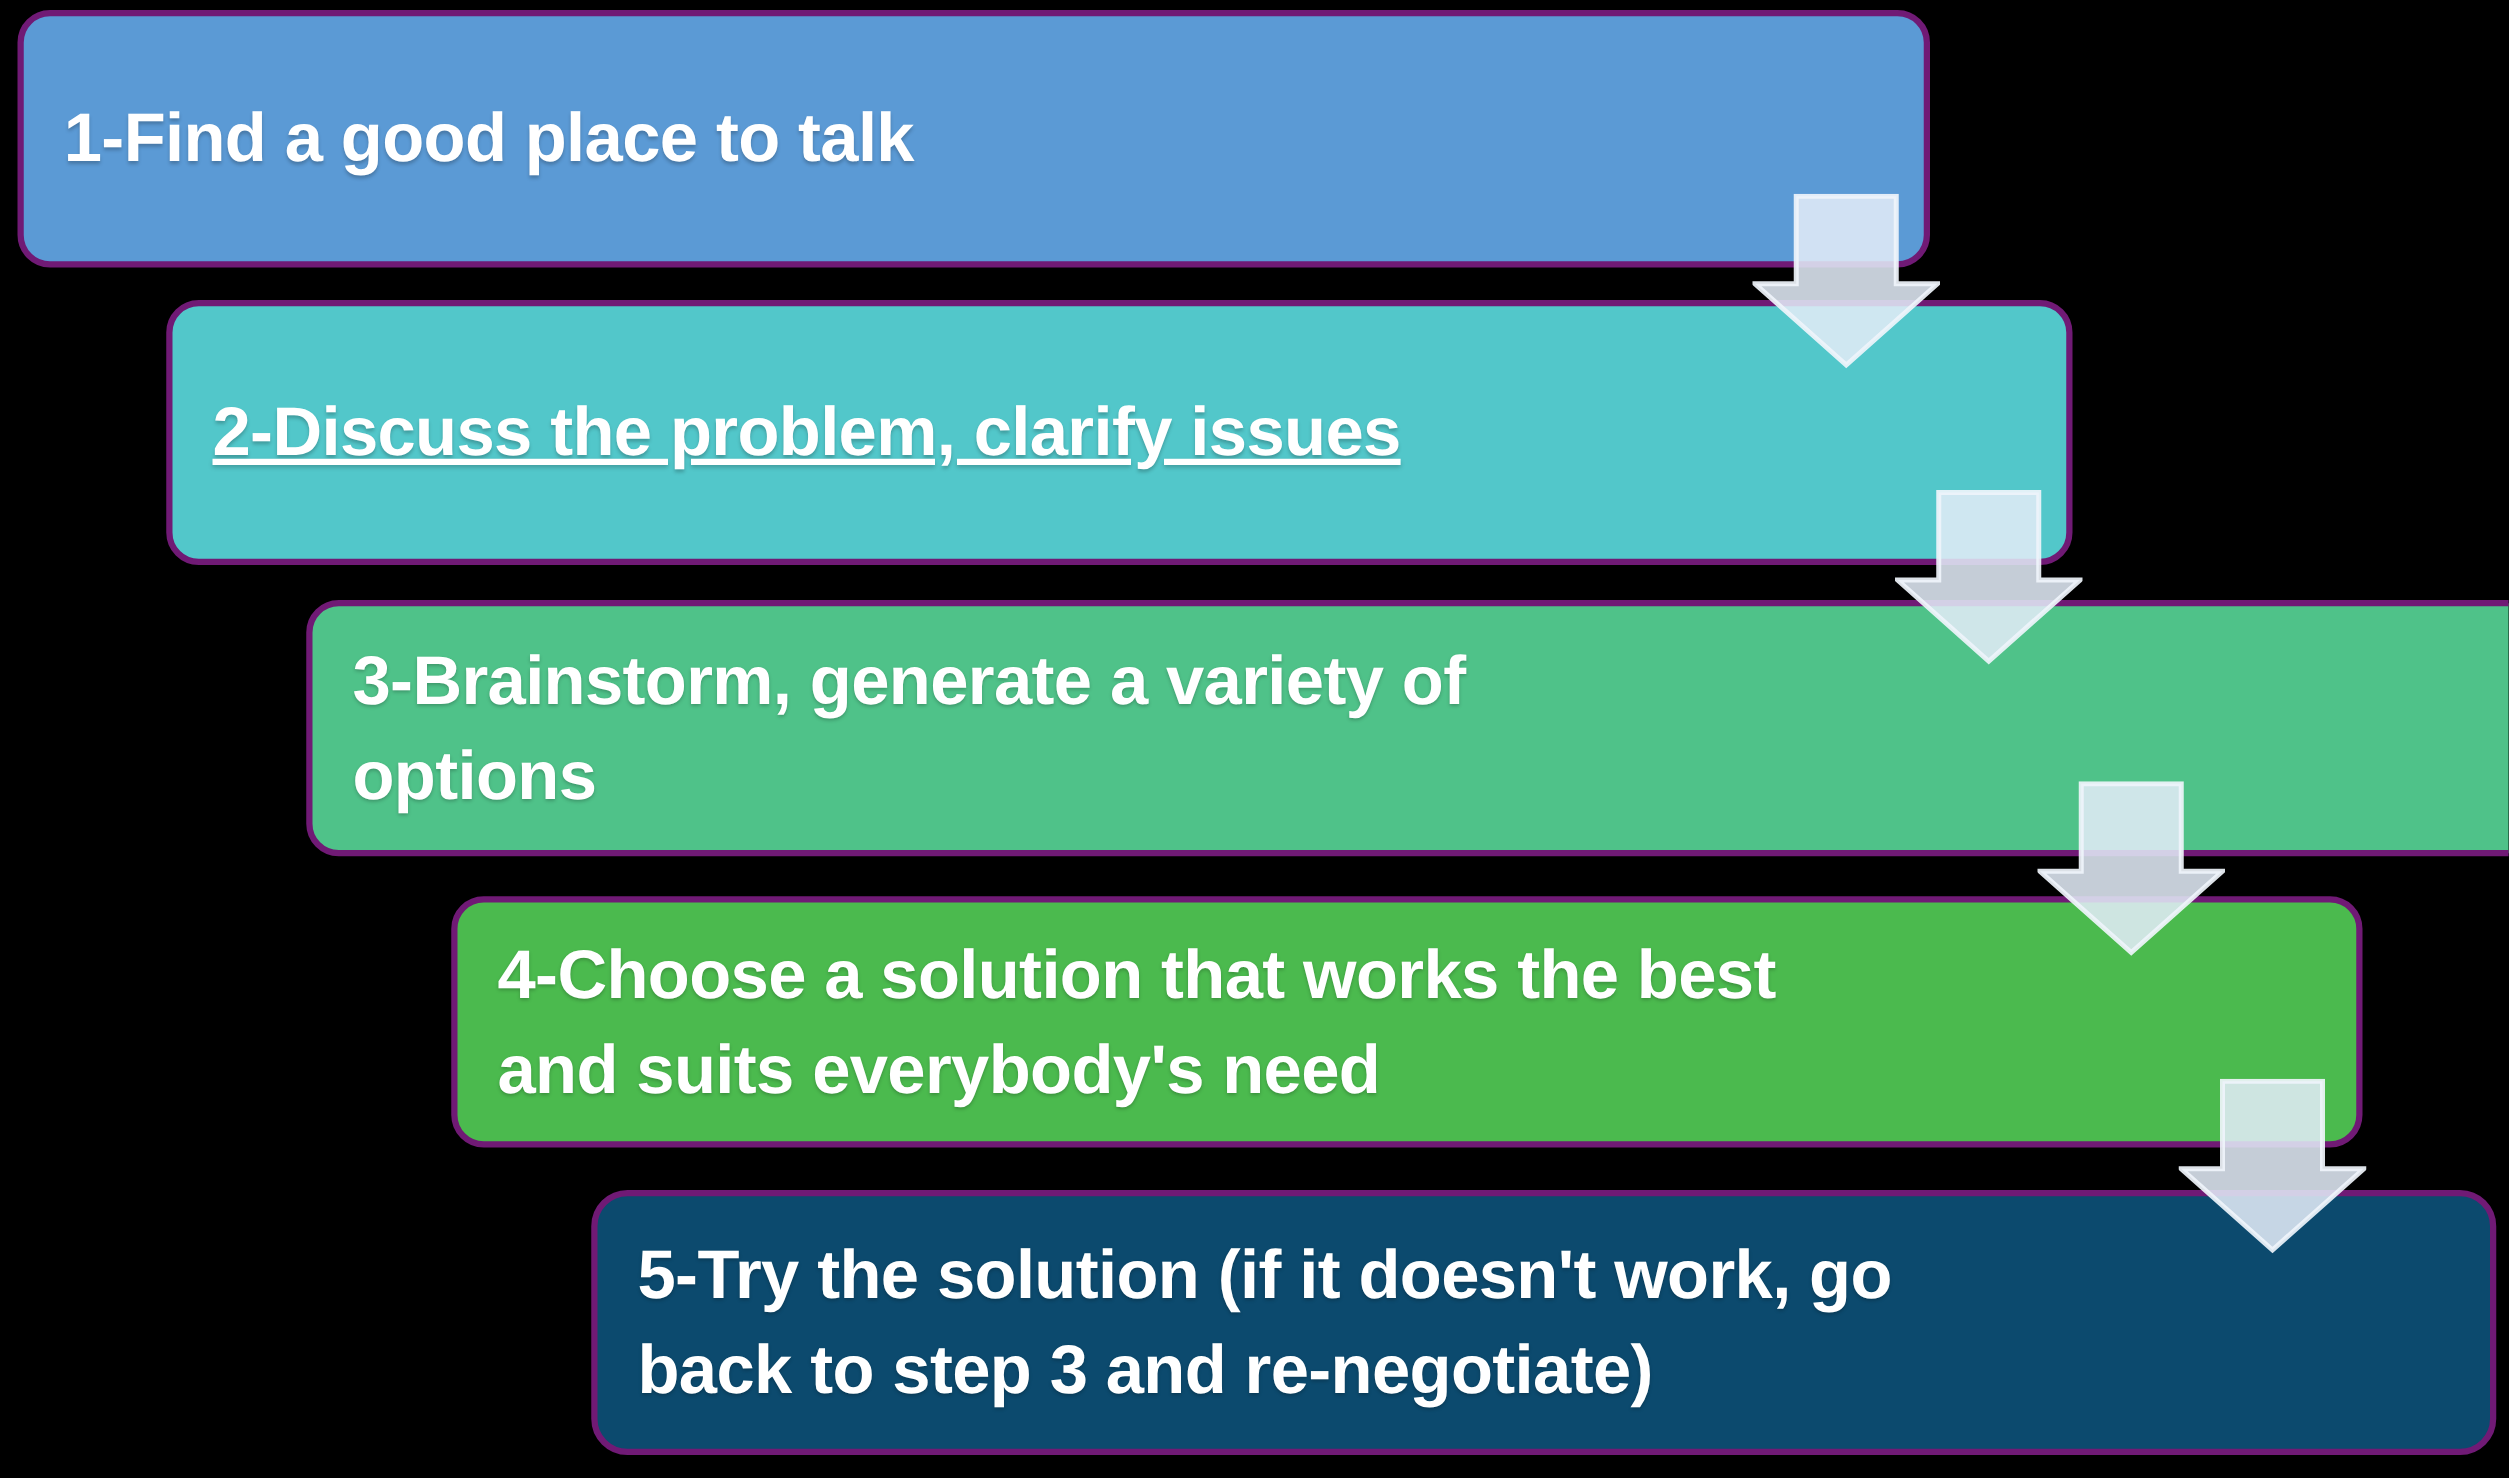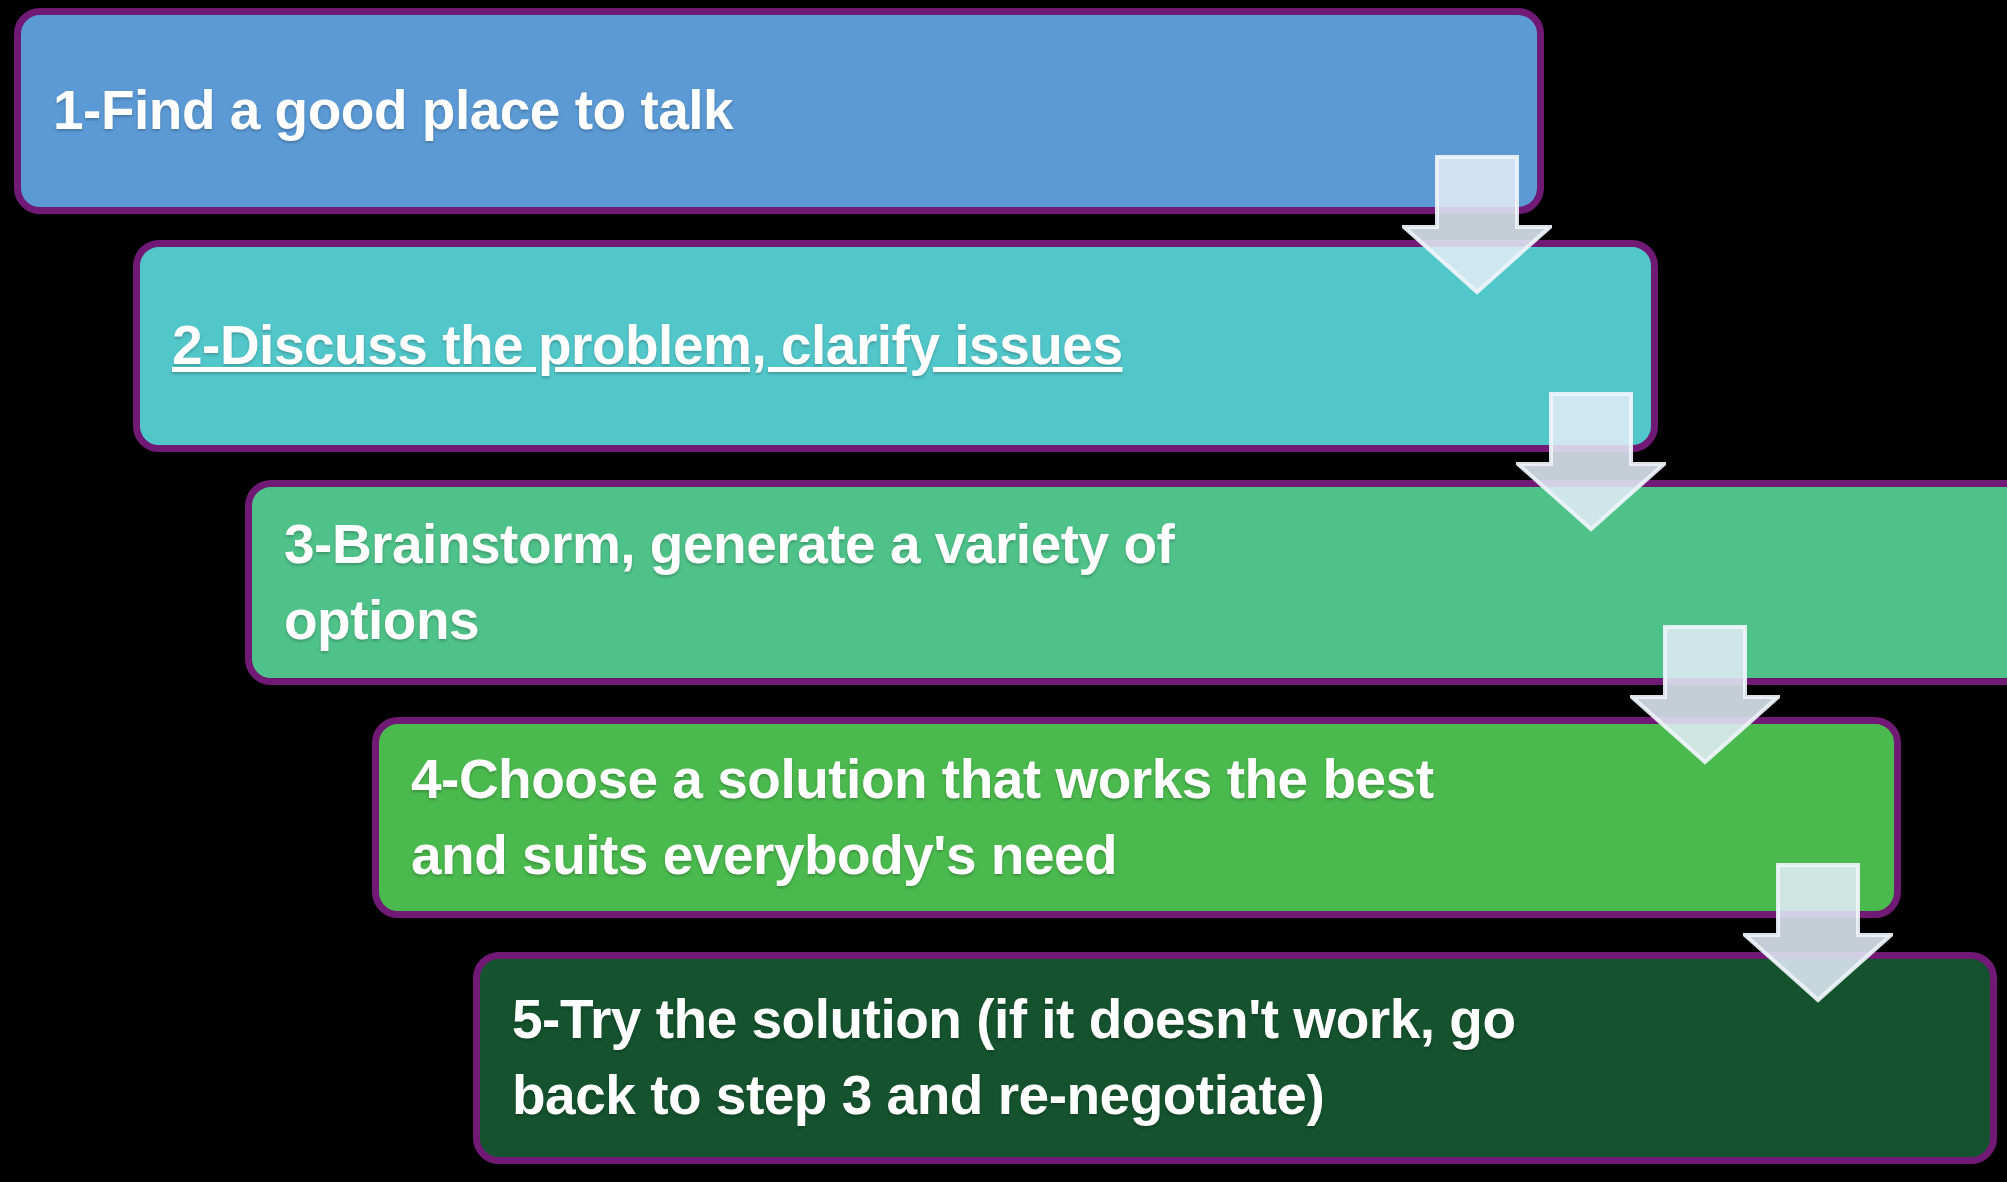--- a/index.html
+++ b/index.html
@@ -11,39 +11,39 @@
     position: relative;
     width: 2007px;
     height: 1182px;
     background: #000000;
     overflow: hidden;
     font-family: "Liberation Sans", sans-serif;
   }
   .step-box {
     position: absolute;
     box-sizing: border-box;
-    border: 7px solid #701a75;
+    border: 5px solid #701a75;
     border-radius: 26px;
     display: flex;
     align-items: center;
     color: #ffffff;
     font-weight: 700;
     font-size: 55px;
     line-height: 1.38;
     letter-spacing: -0.5px;
     padding-left: 32px;
     padding-right: 40px;
     white-space: pre-line;
     text-shadow: 0 2px 3px rgba(0,0,0,0.22);
   }
   
   .s1 { left: 14px;  top: 8px;   width: 1530px; height: 206px; }
   .s2 { left: 133px; top: 240px; width: 1525px; height: 212px; }
   .s3 { left: 245px; top: 480px; width: 1813px; height: 205px; }
-  .s4 { left: 372px; top: 717px; width: 1529px; height: 201px; }
+  .s4 { left: 361px; top: 717px; width: 1529px; height: 201px; }
   .s5 { left: 473px; top: 952px; width: 1524px; height: 212px; }
 
   .arrow {
     position: absolute;
     width: 150px;
     height: 140px;
     z-index: 5;
   }
   .a1 { left: 1402px; top: 155px; }
   .a2 { left: 1516px; top: 392px; }
@@ -68,21 +68,21 @@
   <div class="step-box s3" style="background: rgb(79, 194, 137);">
     <span class="step-label">3-Brainstorm, generate a variety of
 options</span>
   </div>
 
   <div class="step-box s4" style="background: rgb(75, 186, 78);">
     <span class="step-label">4-Choose a solution that works the best
 and suits everybody's need</span>
   </div>
 
-  <div class="step-box s5" style="background: #14532d;">
+  <div class="step-box s5" style="background: #0c4a6e; border-radius: 29px;">
     <span class="step-label">5-Try the solution (if it doesn't work, go
 back to step 3 and re-negotiate)</span>
   </div>
 
   <svg class="arrow a1" viewBox="0 0 150 140" xmlns="http://www.w3.org/2000/svg">
     <path class="arrow-shape" d="M35 2 H115 V72 H148 L75 137 L2 72 H35 Z" fill-opacity="0.87" stroke-opacity="0.92" stroke-width="4" stroke-linejoin="miter" fill="#E2EBF7" stroke="#EFF4FB"></path>
   </svg>
 
   <svg class="arrow a2" viewBox="0 0 150 140" xmlns="http://www.w3.org/2000/svg">
     <path class="arrow-shape" d="M35 2 H115 V72 H148 L75 137 L2 72 H35 Z" fill-opacity="0.87" stroke-opacity="0.92" stroke-width="4" stroke-linejoin="miter" fill="#E2EBF7" stroke="#EFF4FB"></path>

